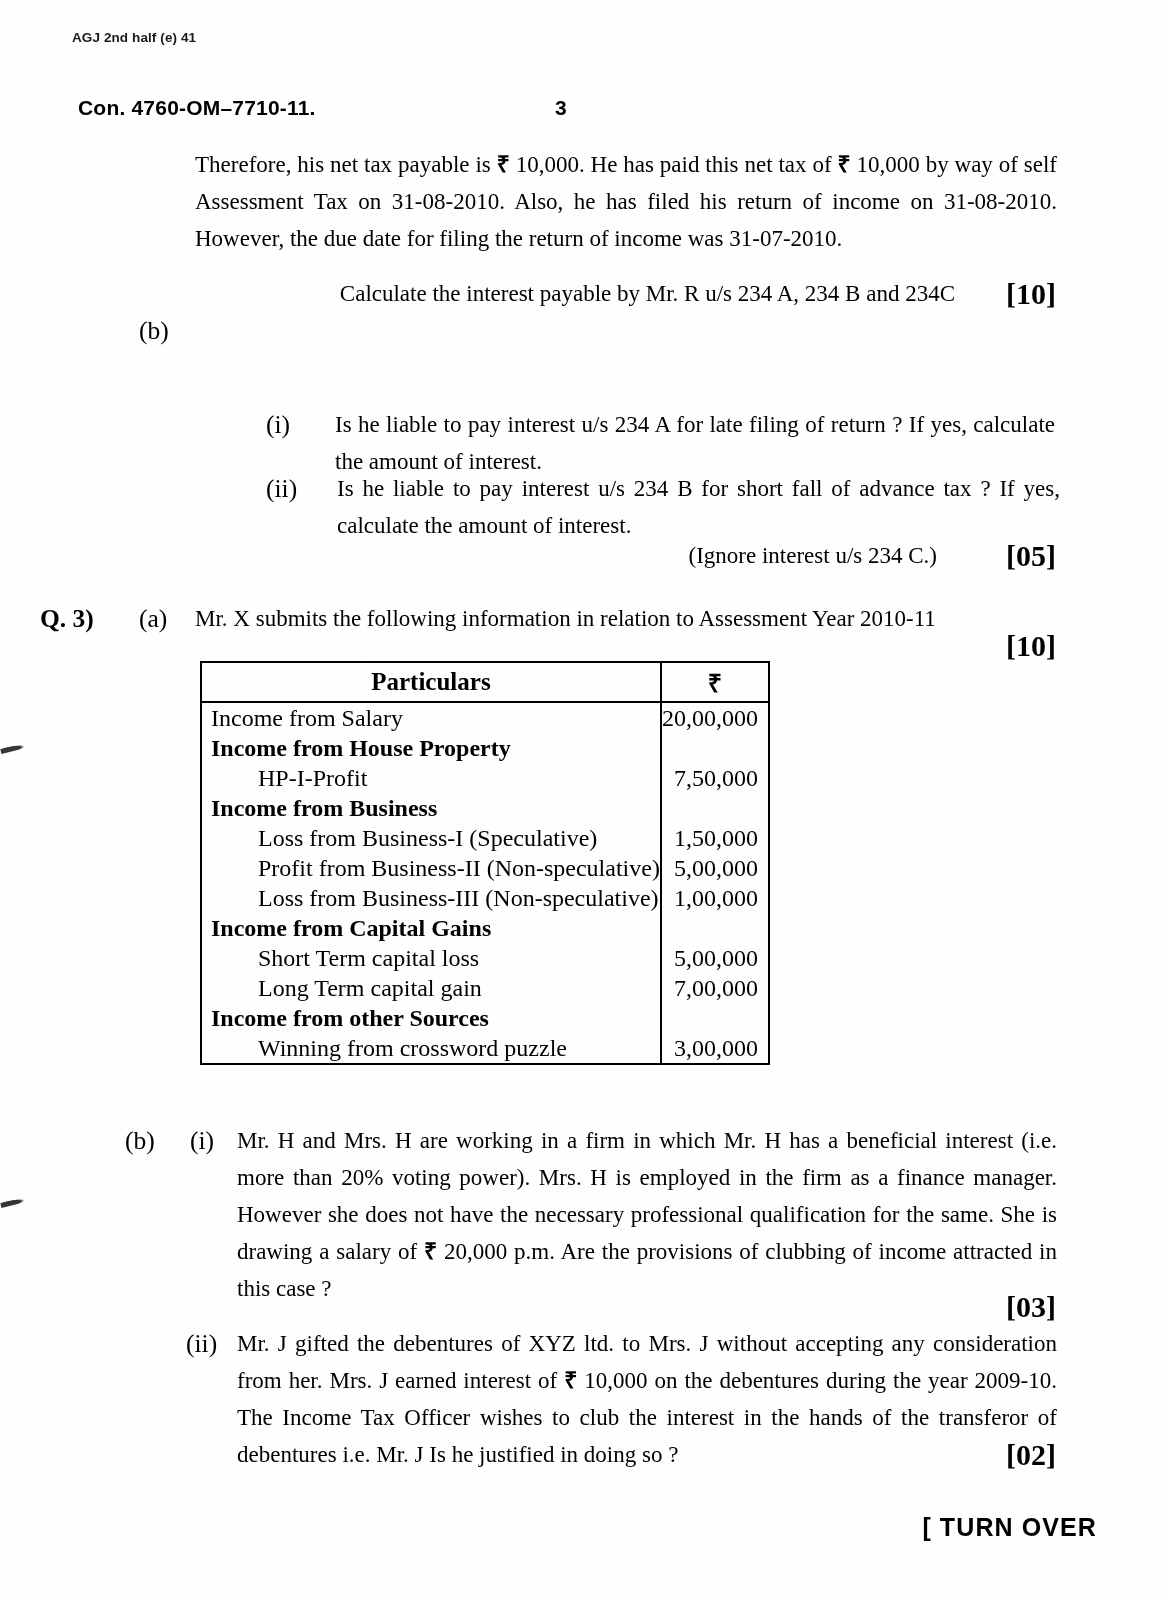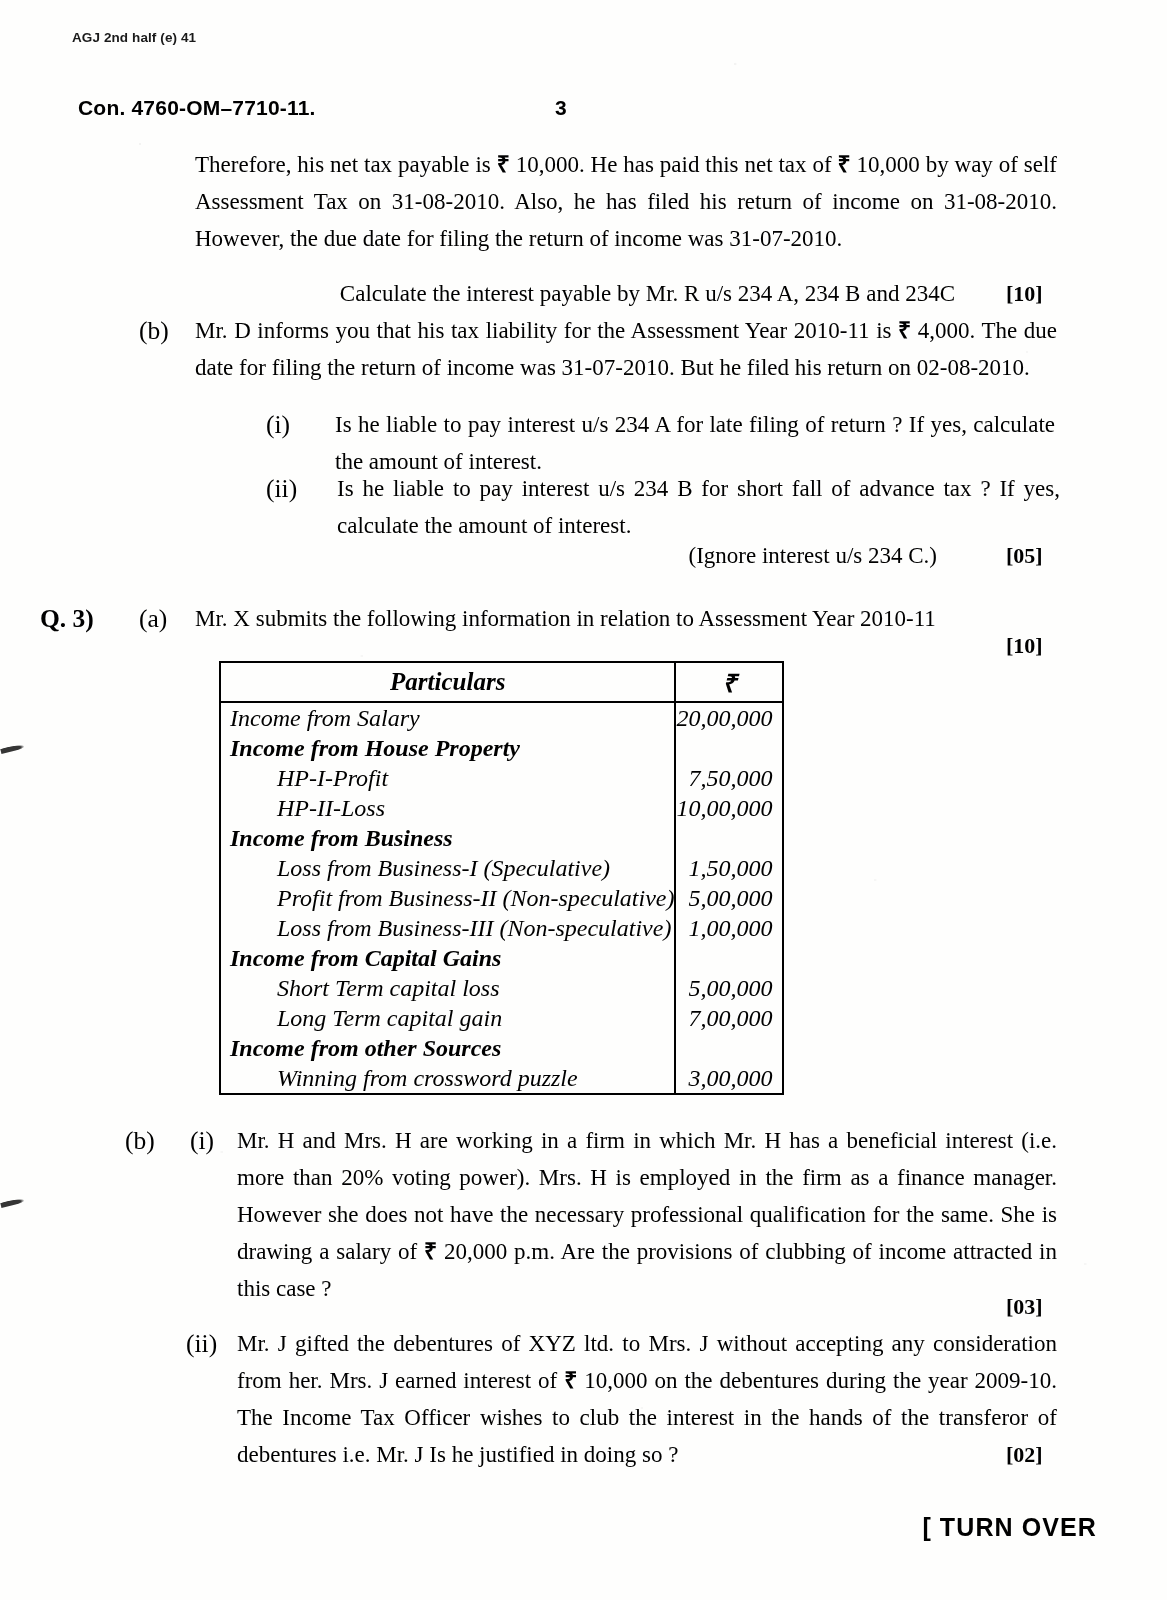--- a/index.html
+++ b/index.html
@@ -73,37 +73,36 @@
 
   
   .block { position: absolute; }
   .lbl {
     position: absolute;
     font-size: 25.5px;
     line-height: 37px;
   }
   .marks {
     position: absolute;
-    font-size: 22px;
+    font-size: 30px;
     line-height: 37px;
     font-weight: bold;
     font-family: "Liberation Serif", serif;
   }
 
   
   #income-table {
     position: absolute;
-    left: 219px;
+    left: 200px;
     top: 661px;
     width: 564px;
     border-collapse: collapse;
     border: 2px solid #000;
     font-size: 24px;
     background: transparent;
-    font-style: italic;
   }
   #income-table td, #income-table th {
     padding: 0;
     border: none;
     vertical-align: middle;
   }
   #income-table thead th {
     border-bottom: 2px solid #000;
     font-weight: bold;
     height: 38px;
@@ -157,23 +156,20 @@
   <div class="block" style="left:195px; top:146px; width:862px;">
     <div class="body-text">Therefore, his net tax payable is  <span class="rupee">₹</span> 10,000. He has paid this net tax of <span class="rupee">₹</span> 10,000 by way of self Assessment Tax on 31-08-2010. Also, he has filed his return of income on 31-08-2010. However, the due date for filing the return of income was 31-07-2010.</div>
   </div>
 
   <div class="block" style="left:195px; top:275px; width:760px;">
     <div class="body-text nojust">Calculate the interest payable by Mr. R u/s 234 A, 234 B and 234C</div>
   </div>
   <div class="marks" style="left:1006px; top:275px;">[10]</div>
 
   <div class="lbl" style="left:139px; top:312px;">(b)</div>
-  <div class="block" style="left:195px; top:312px; width:862px;">
-    <div class="body-text">Mr. D informs you that his tax liability for the Assessment Year 2010-11 is <span class="rupee">₹</span> 4,000. The due date for filing the return of income was 31-07-2010. But he filed his return on 02-08-2010.</div>
-  </div>
 
   <div class="lbl" style="left:266px; top:406px;">(i)</div>
   <div class="block" style="left:335px; top:406px; width:720px;">
     <div class="body-text">Is he liable to pay interest u/s 234 A for late filing of return ? If yes, calculate the amount of interest.</div>
   </div>
 
   <div class="lbl" style="left:266px; top:470px;">(ii)</div>
   <div class="block" style="left:337px; top:470px; width:723px;">
     <div class="body-text">Is he liable to pay interest u/s 234 B for short fall of advance tax ? If yes, calculate the amount of interest.</div>
   </div>
@@ -204,24 +200,20 @@
         </tr>
         <tr>
           <td class="c-part"><span class="hd">Income from House Property</span></td>
           <td class="c-amt"></td>
         </tr>
         <tr>
           <td class="c-part"><span class="sub">HP-I-Profit</span></td>
           <td class="c-amt">7,50,000</td>
         </tr>
         <tr>
-          <td class="c-part"><span class="sub">HP-II-Loss</span></td>
-          <td class="c-amt">10,00,000</td>
-        </tr>
-        <tr>
           <td class="c-part"><span class="hd">Income from Business</span></td>
           <td class="c-amt"></td>
         </tr>
         <tr>
           <td class="c-part"><span class="sub">Loss from Business-I (Speculative)</span></td>
           <td class="c-amt">1,50,000</td>
         </tr>
         <tr>
           <td class="c-part"><span class="sub">Profit from Business-II (Non-speculative)</span></td>
           <td class="c-amt">5,00,000</td>

